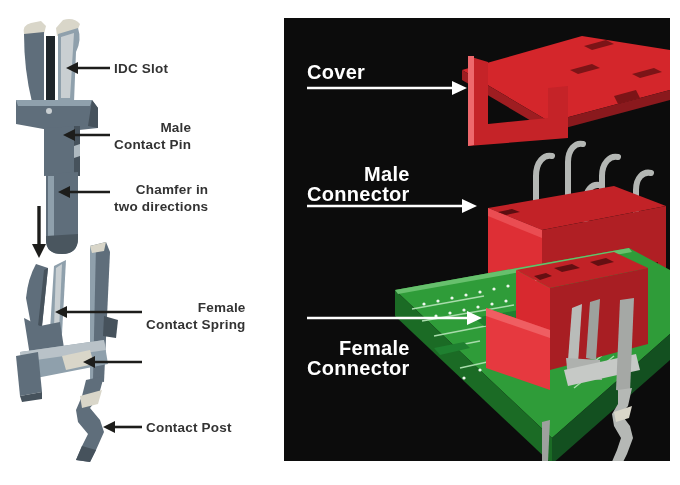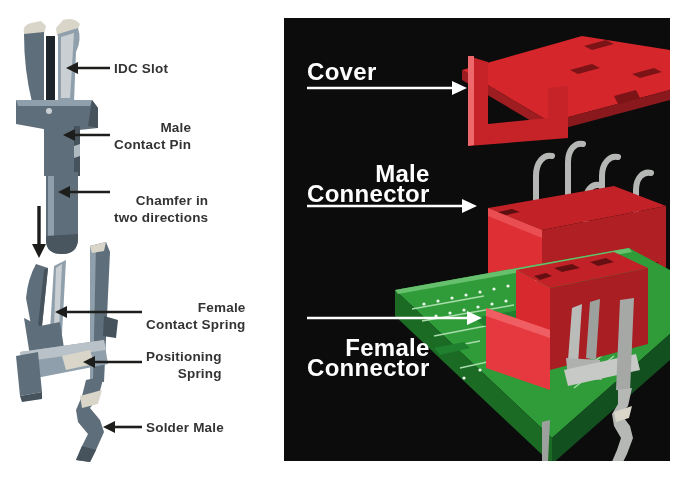--- a/index.html
+++ b/index.html
@@ -12,21 +12,21 @@
   
   .llabel{
     position:absolute;color:#333333;font-weight:700;font-size:13.5px;
     line-height:17px;letter-spacing:.2px;white-space:pre-line;
   }
   
   #panel{
     position:absolute;left:284px;top:18px;width:386px;height:443px;background:#0c0c0c;
   }
   .rlabel{
-    position:absolute;color:#ffffff;font-weight:700;font-size:24px;
+    position:absolute;color:#ffffff;font-weight:700;font-size:20px;
     line-height:20px;letter-spacing:.3px;white-space:pre-line;
   }
   svg{display:block;}
 </style>
 </head>
 <body>
 
 <div id="stage">
 
   <svg class="abs" style="left:0;top:0" width="284" height="485" viewBox="0 0 284 485">
@@ -98,27 +98,25 @@
       <g>
         <line x1="113" y1="427" x2="142" y2="427"></line>
         <polygon points="103,427 115,421 115,433" fill="#1d1d1b" stroke="none"></polygon>
       </g>
     </g>
   </svg>
 
   <div class="llabel" style="left:114px;top:60px">IDC Slot</div>
   <div class="llabel" style="left:114px;top:119px">Male
 Contact Pin</div>
-  <div class="llabel" style="left:114px;top:192px">Chamfer in
+  <div class="llabel" style="left:114px;top:181px">Chamfer in
 two directions</div>
   <div class="llabel" style="left:146px;top:299px">Female
 Contact Spring</div>
-  <div class="llabel" style="left:146px;top:348px">Positioning
-Spring</div>
-  <div class="llabel" style="left:146px;top:419px">Solder Male</div>
+  <div class="llabel" style="left:146px;top:419px">Contact Post</div>
 
   <div id="panel">
 
     <svg class="abs" style="left:0;top:0" width="386" height="443" viewBox="0 0 386 443">
 
       <g>
         <path d="M178,52 L298,18 L386,32 L386,72 L266,104 Z" fill="#d4262b"></path>
         <path d="M178,52 L266,104 L266,114 L178,62 Z" fill="#9e1d21"></path>
         <path d="M266,104 L386,72 L386,82 L266,114 Z" fill="#8a191d"></path>
         <path d="M300,28 L322,22 L330,26 L308,32 Z" fill="#7c1417"></path>

